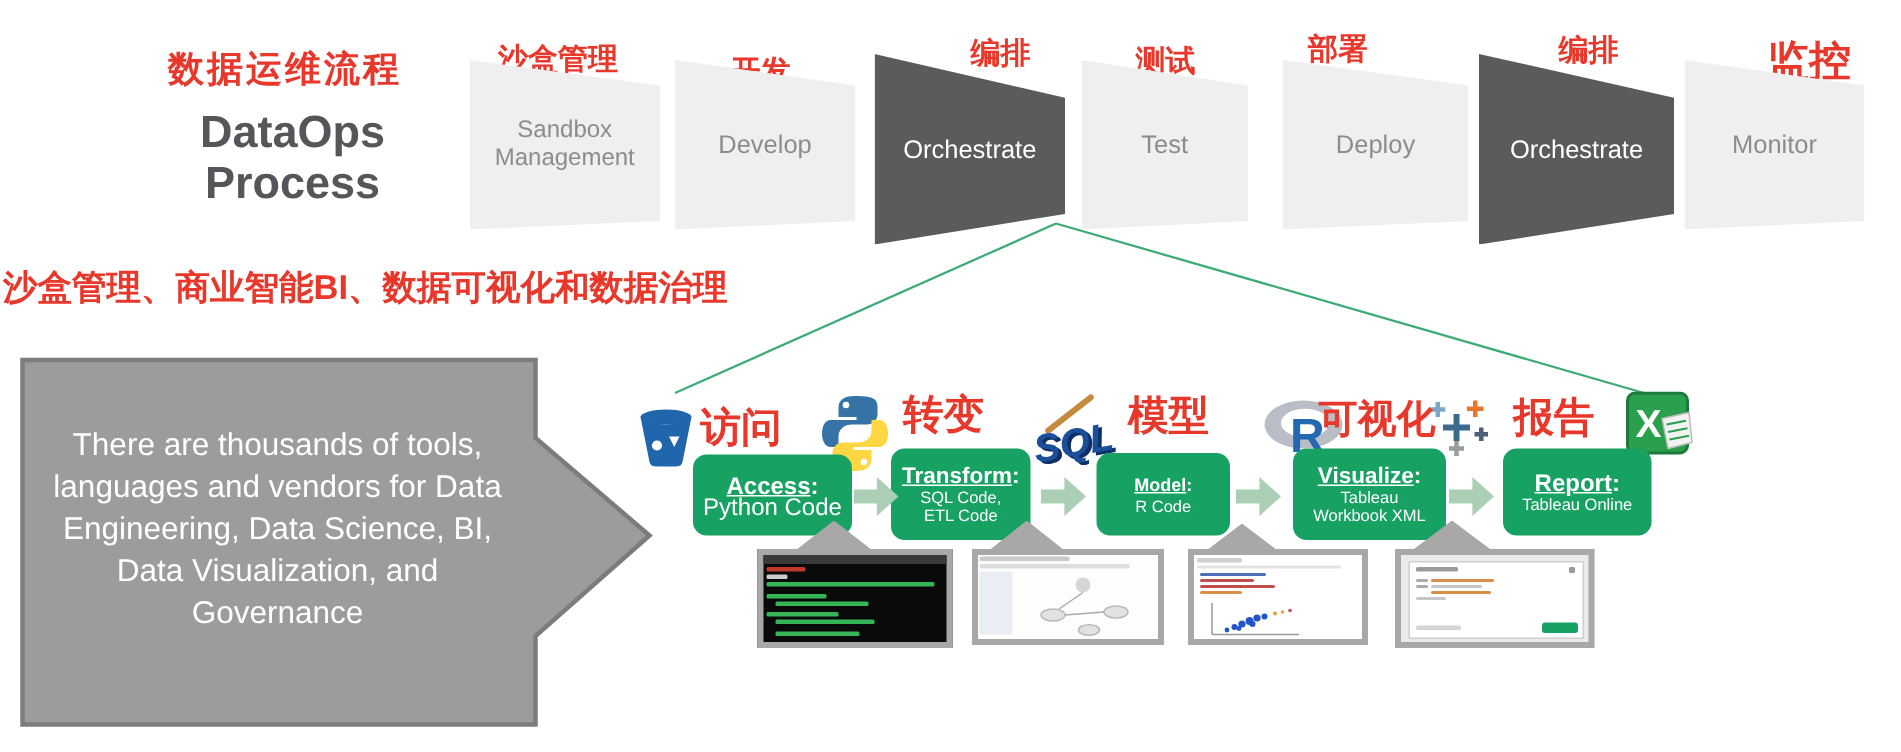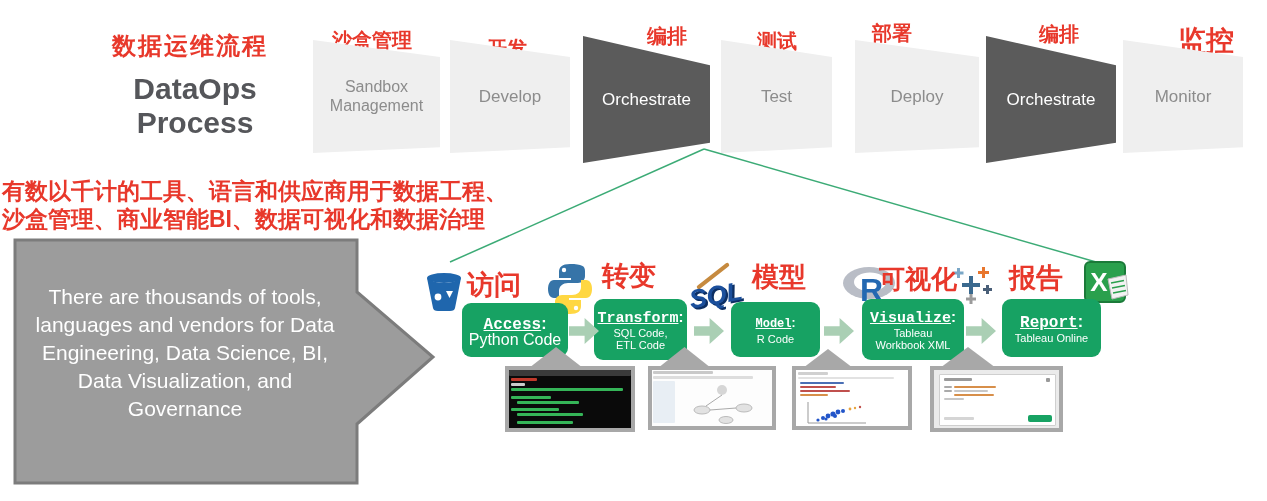--- a/index.html
+++ b/index.html
@@ -20,21 +20,21 @@
   
   .annot{position:absolute;left:2px;top:177px;color:#E8382B;font-size:23px;line-height:28px;font-weight:bold;white-space:nowrap;}
   
   .arrow-text{position:absolute;left:30px;top:283px;width:310px;text-align:center;
               color:#FFFFFF;font-size:21px;line-height:28px;}
   
   .pipe-zh{position:absolute;color:#E8382B;font-weight:bold;font-size:27px;line-height:1;white-space:nowrap;}
   .stage-box{position:absolute;background:#17A263;border-radius:9px;color:#fff;text-align:center;
              display:flex;flex-direction:column;align-items:center;justify-content:center;}
   .stage-title{font-weight:bold;font-size:15px;line-height:17px;}
-  .stage-title .w{text-decoration:underline;font-family:Liberation Mono, monospace;}
+  .stage-title .w{text-decoration:underline;}
   .stage-sub{font-size:11px;line-height:12px;white-space:pre-line;}
   .pipe-arrow{position:absolute;width:30px;height:26px;background:#AACFB4;
               clip-path:polygon(0 32%,52% 32%,52% 0,100% 50%,52% 100%,52% 68%,0 68%);}
   
   .shot{position:absolute;top:366px;border:4px solid #A8A8A8;box-sizing:border-box;}
   .callout{position:absolute;background:#A8A8A8;clip-path:polygon(50% 0,100% 100%,0 100%);}
   .bar{position:absolute;border-radius:1px;}
   
   .sql-text{position:absolute;font-weight:bold;font-style:italic;font-size:26px;color:#1B4F9C;
             text-shadow:2px 2px 0 #0D2F63;transform:rotate(-10deg);}
@@ -78,21 +78,20 @@
     <span>Deploy</span>
     </div>
   <div class="panel dark" style="left:986px;width:130px">
     <span>Orchestrate</span>
     </div>
   <div class="panel" style="left:1123px;width:120px">
     <span>Monitor</span>
     </div>
 
   <div class="annot">
-    <div>有数以千计的工具、语言和供应商用于数据工程、</div>
     <div>沙盒管理、商业智能BI、数据可视化和数据治理</div>
   </div>
 
   <svg class="abs" style="left:13px;top:238px" width="425" height="248" viewBox="0 0 425 248">
     <polygon points="2,2 344,2 344,54 420,119 344,186 344,245 2,245" fill="#9C9C9C" stroke="#7C7C7C" stroke-width="3"></polygon>
   </svg>
   <div class="arrow-text">There are thousands of tools, languages and vendors for Data Engineering, Data Science, BI, Data Visualization, and Governance</div>
 
   <svg class="abs" style="left:424px;top:271px" width="40" height="42" viewBox="0 0 40 42">
     <ellipse cx="20" cy="7" rx="17" ry="5" fill="#1F66AD"></ellipse>

